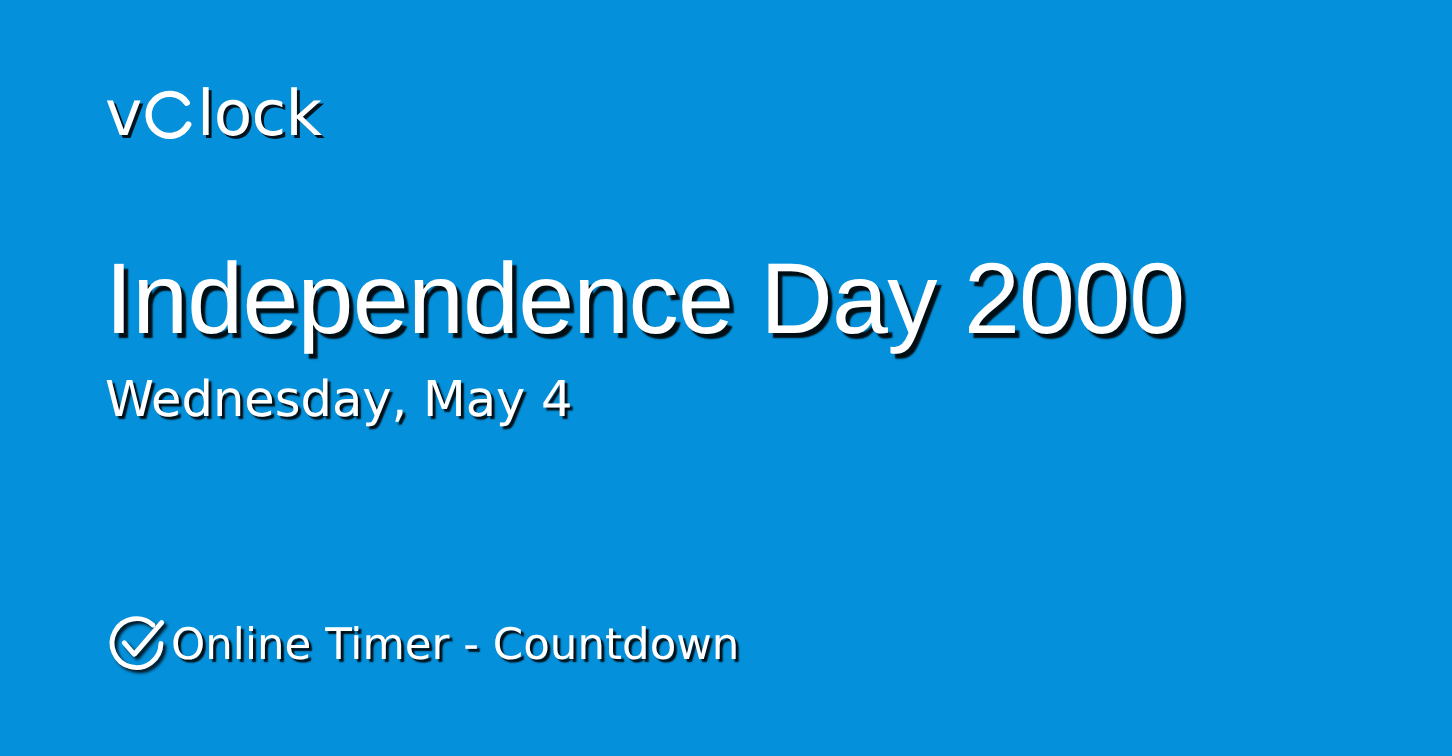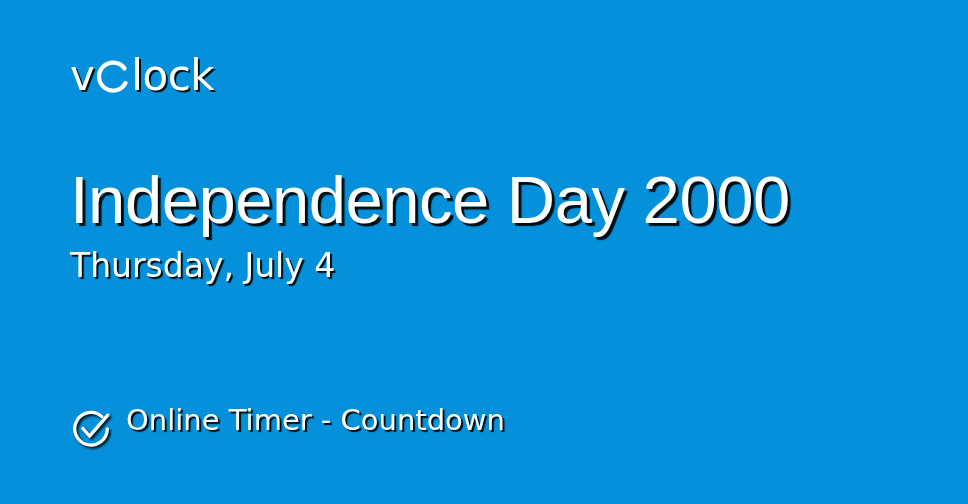--- a/index.html
+++ b/index.html
@@ -84,22 +84,21 @@
     text-shadow: 2px 2px 1px rgba(0,0,0,0.9);
     white-space: nowrap;
   }
 
   
   .footer-link {
     position: absolute;
     left: 68px;
     top: 406px;
     display: flex;
-    align-items: flex-start;
-    gap: 12px;
+    align-items: center;
     text-decoration: none;
   }
   .footer-icon {
     width: 46px;
     height: 46px;
     flex: 0 0 auto;
     display: block;
     filter: drop-shadow(2px 2px 1px rgba(0,0,0,0.85));
   }
   .footer-label {
@@ -124,21 +123,21 @@
         <svg width="36" height="38" viewBox="0 0 36 38" fill="none" aria-hidden="true">
           <path d="M30.5 9.5 A14 14 0 1 0 31.5 24" stroke="#ffffff" stroke-width="4.2" stroke-linecap="round" fill="none"></path>
         </svg>
       </span>
       <span class="brand-rest">lock</span>
     </div>
   </div>
 
   <div class="headline">
     <h1 class="headline-title">Independence Day 2000</h1>
-    <div class="headline-subtitle">Thursday, July 4</div>
+    <div class="headline-subtitle">Wednesday, May 4</div>
   </div>
 
   <a class="footer-link" href="#">
     <svg class="footer-icon" viewBox="0 0 48 48" fill="none" aria-hidden="true">
       <path d="M35.5 11.2 A17 17 0 1 0 41 24" stroke="#ffffff" stroke-width="3.4" stroke-linecap="round" fill="none"></path>
       <path d="M15.5 23.5 L22.5 31.5 L41.5 9.5" stroke="#ffffff" stroke-width="3.4" stroke-linecap="round" stroke-linejoin="round" fill="none"></path>
     </svg>
     <span class="footer-label">Online Timer - Countdown</span>
   </a>
 

